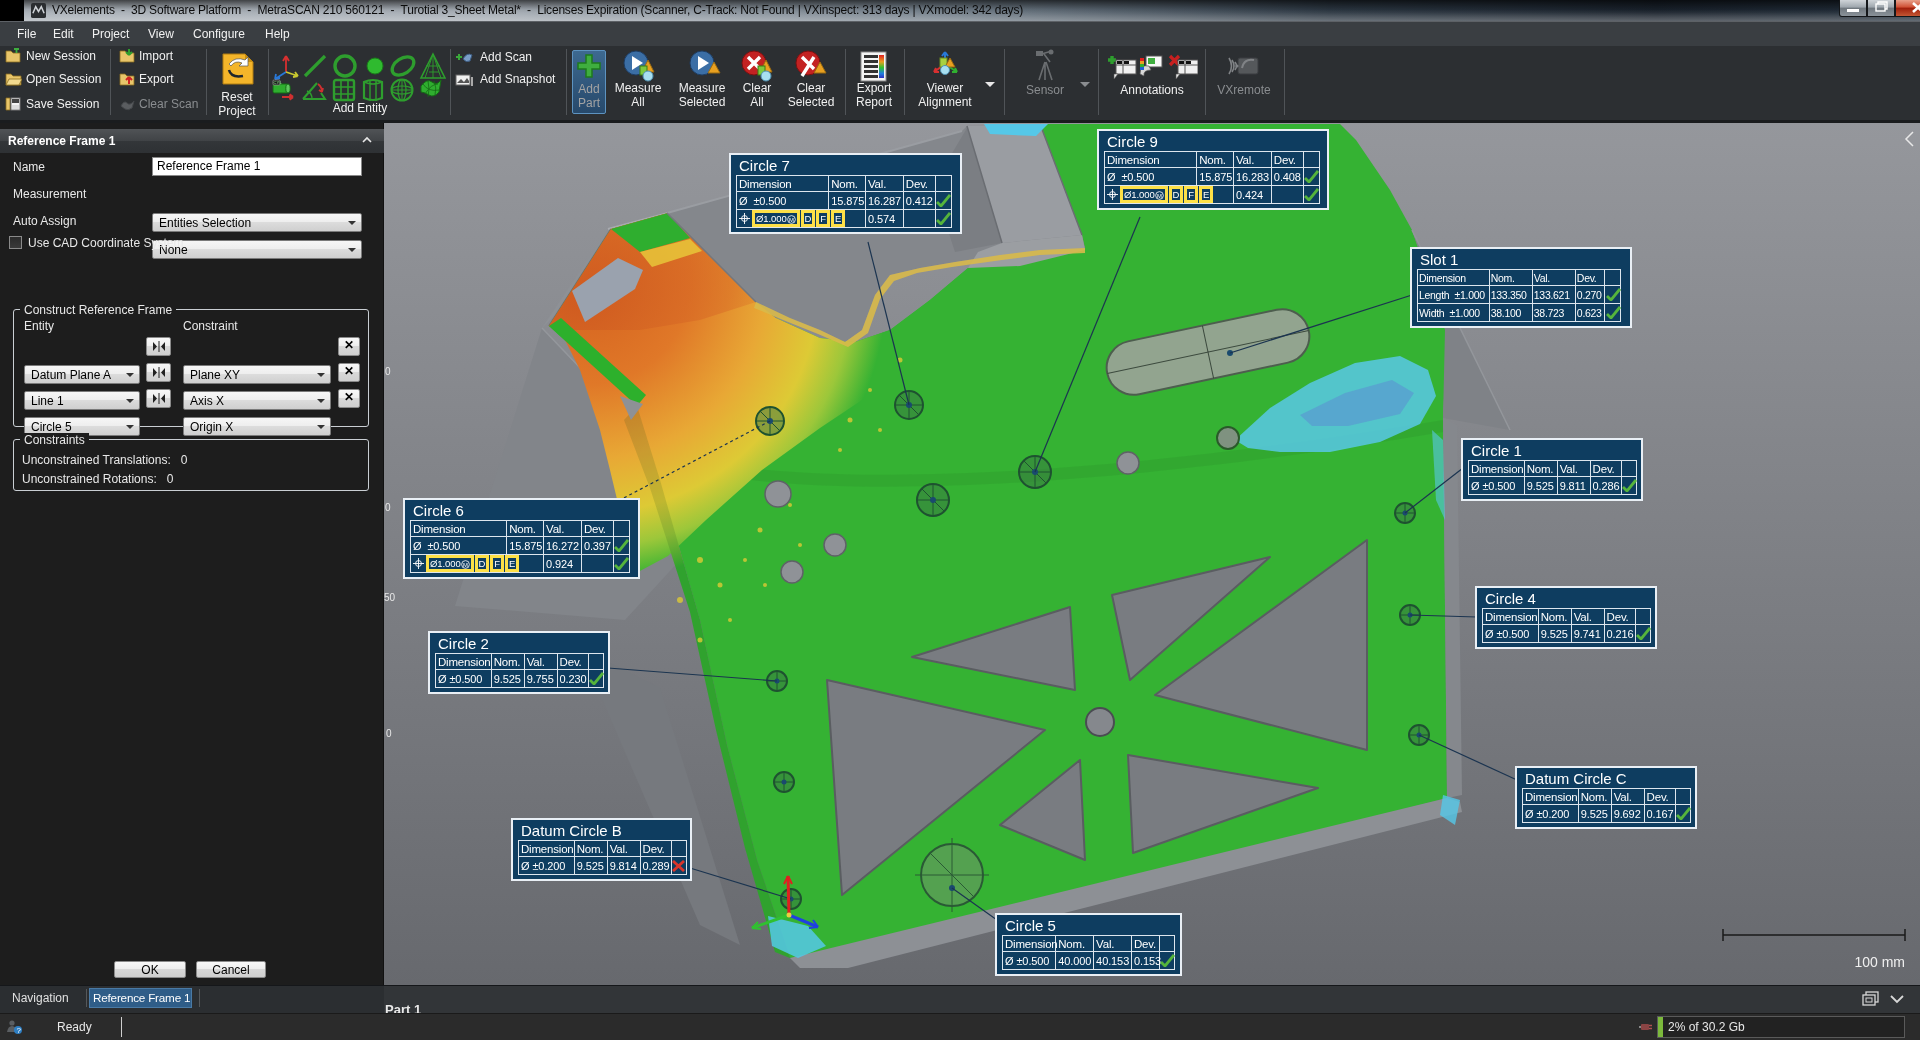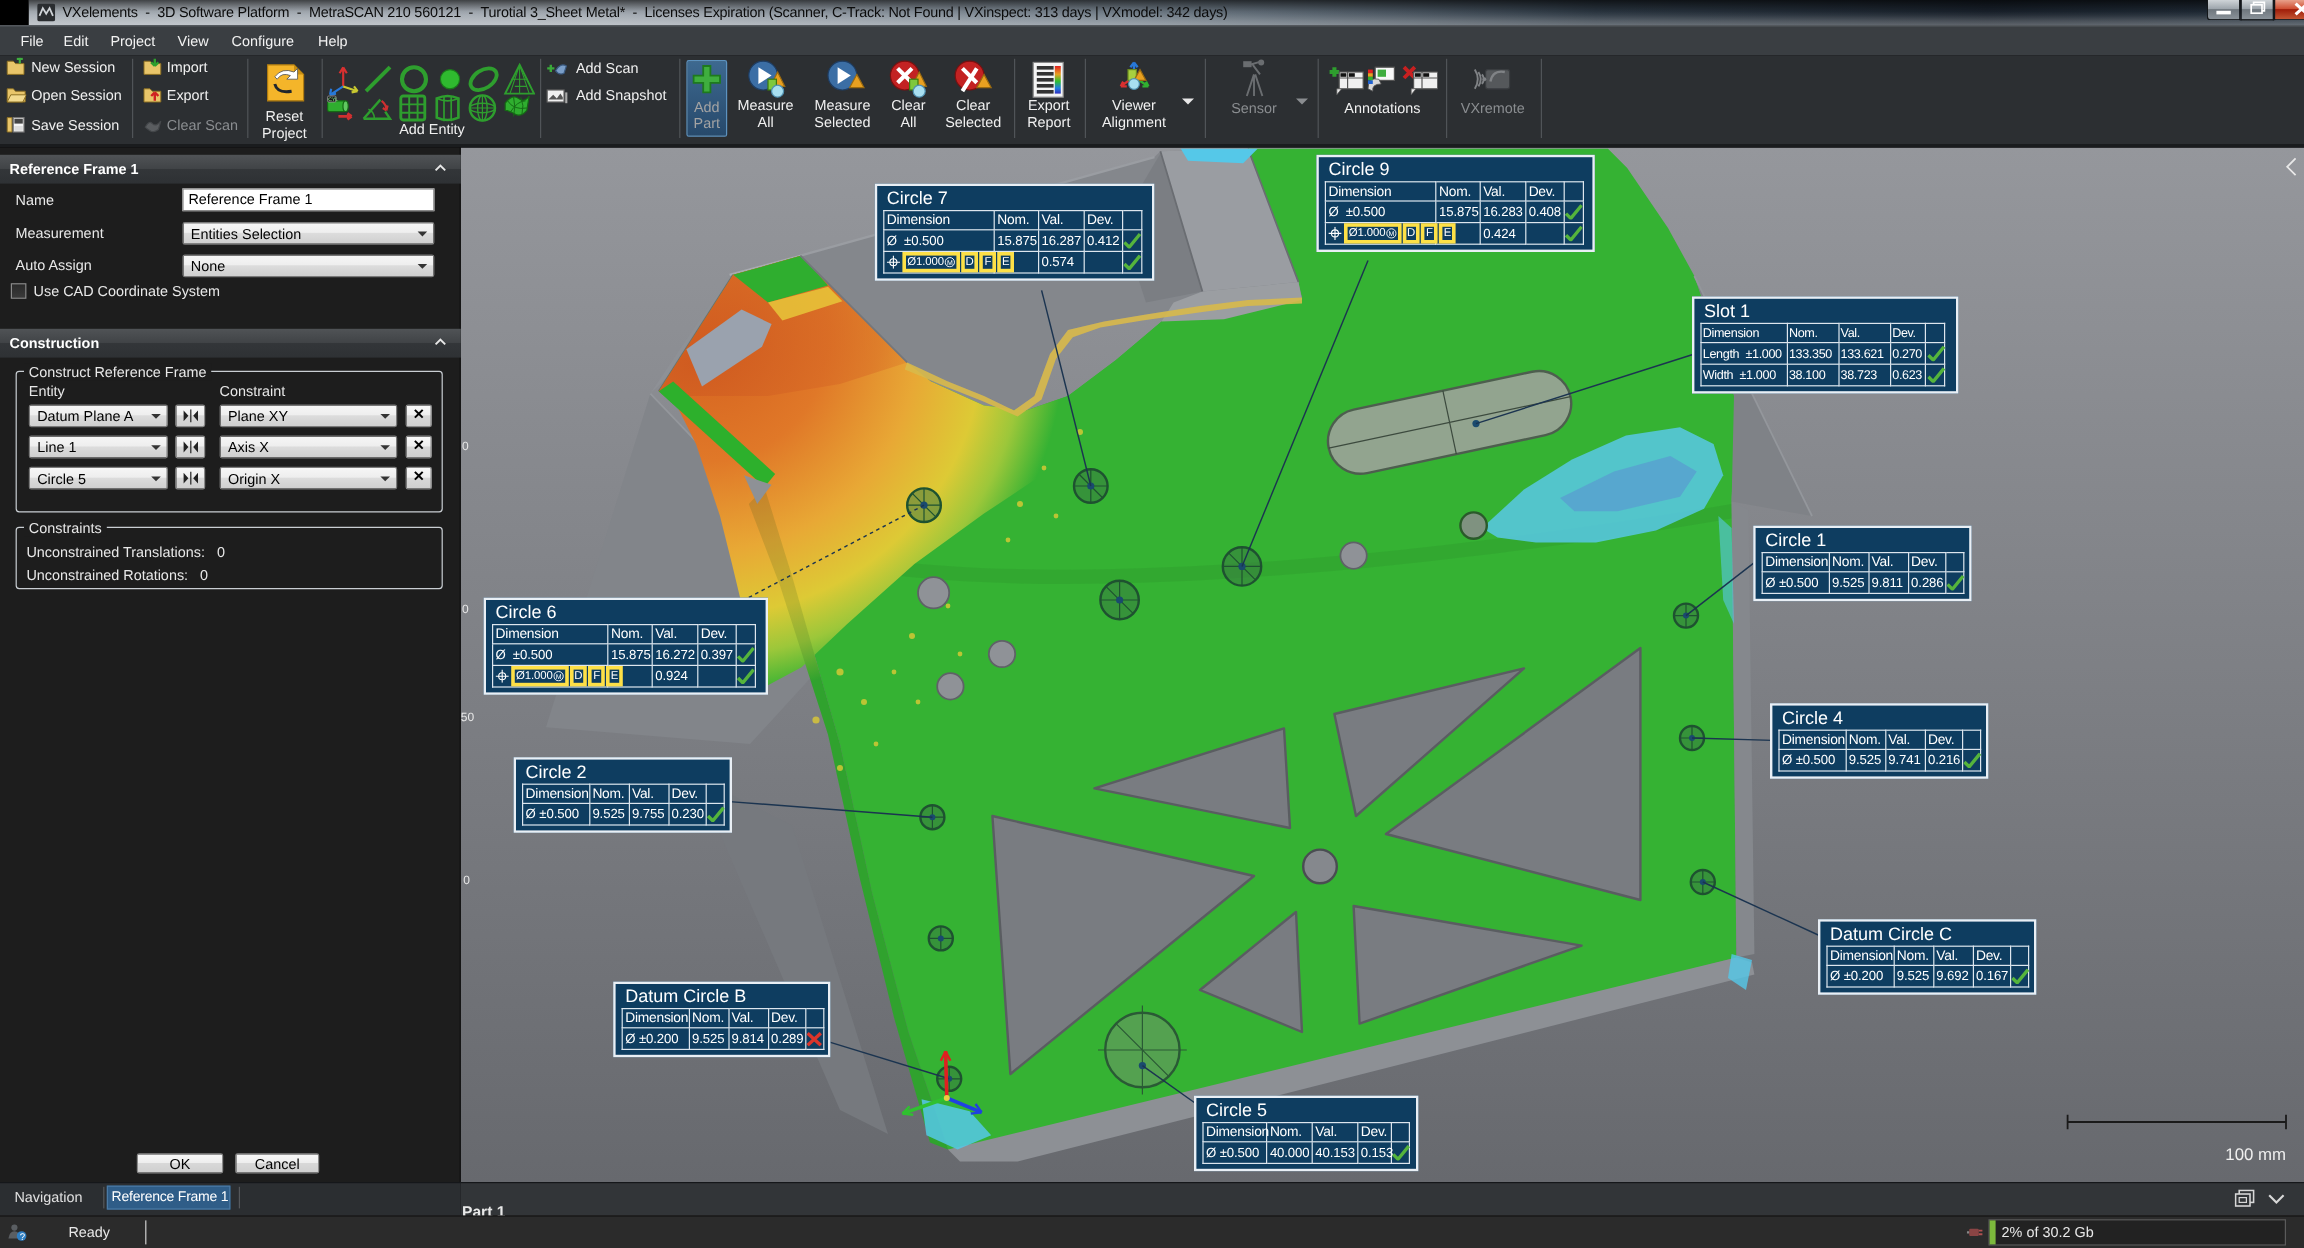--- a/index.html
+++ b/index.html
@@ -28,21 +28,21 @@
 .titem { position:absolute; color:#f0f0f0; font-size:12px; }
 .titem.gray { color:#8a8d90; }
 .tlabel { position:absolute; color:#f0f0f0; font-size:12px; text-align:center; }
 .tlabel.gray { color:#8a8d90; }
 
 #leftpanel { position:absolute; left:0; top:123px; width:384px; height:862px; background:#1d1d1d; border-right:1px solid #111; }
 .phead { position:absolute; left:0; width:384px; height:24px; background:linear-gradient(#505356 0%, #404346 50%, #333639 51%, #2e3134 100%); color:#fff; font-size:12px; font-weight:bold; line-height:24px; padding-left:8px; }
 .phead .chev { position:absolute; right:12px; top:7px; width:10px; height:8px; }
 .plabel { position:absolute; color:#e8e8e8; font-size:12px; }
 .pinput { position:absolute; background:#fff; border:1px solid #898989; color:#000; font-size:12px; padding:1px 4px; }
-.pdrop { position:absolute; background:linear-gradient(#f6f6f6 0%, #eee 45%, #dcdcdc 50%, #cfcfcf 100%); border:1px solid #7a7a7a; border-radius:2px; color:#000; font-size:12px; }
+.pdrop { position:absolute; background:linear-gradient(#f6f6f6 0%, #eee 45%, #dcdcdc 50%, #cfcfcf 100%); border:1px solid #7a7a7a; border-radius:2px; color:#000; font-size:12px;margin-top:28px; }
 .pdrop .dtx { position:absolute; left:6px; top:2px; }
 .pdrop .arr { position:absolute; right:5px; top:7px; width:0; height:0; border-left:4px solid transparent; border-right:4px solid transparent; border-top:4px solid #333; }
 .gbox { position:absolute; border:1px solid #c9ced3; border-radius:3px; }
 .gboxlbl { position:absolute; background:#1d1d1d; color:#e8e8e8; font-size:12px; padding:0 4px; }
 .pbtn { position:absolute; background:linear-gradient(#f8f8f8 0%, #eee 45%, #d8d8d8 50%, #cfcfcf 100%); border:1px solid #8a8a8a; border-radius:2px; color:#000; font-size:12px; text-align:center; }
 
 #tabbar { position:absolute; left:0; top:985px; width:384px; height:28px; background:#2b2e31; border-top:1px solid #15171a; }
 #partbar { position:absolute; left:384px; top:985px; width:1536px; height:28px; background:#323538; border-top:1px solid #15171a; }
 #statusbar { position:absolute; left:0; top:1013px; width:1920px; height:27px; background:#2b2b2b; border-top:1px solid #1a1a1a; color:#e8e8e8; font-size:12px; }
 
@@ -329,25 +329,20 @@
         <span class="dtx">Entities Selection</span>
         <span class="arr"></span>
       </div>
     <div class="plabel" style="left:13px;top:91px">Auto Assign</div>
     <div class="pdrop" style="left:152px;top:89px;width:210px;height:19px">
         <span class="dtx">None</span>
         <span class="arr"></span>
       </div>
     <div style="position:absolute;left:9px;top:113px;width:13px;height:13px;background:linear-gradient(#2a2a2a,#3a3a3a);border:1px solid #8a8a8a"></div>
     <div class="plabel" style="left:28px;top:113px">Use CAD Coordinate System</div>
-    <div class="phead" style="top:151px">Construction
-      <svg class="chev" viewBox="0 0 10 8">
-          <path d="M1 6 L5 2 L9 6" stroke="#e8e8e8" stroke-width="1.6" fill="none"></path>
-        </svg>
-    </div>
     <div class="gbox" style="left:13px;top:186px;width:356px;height:118px"></div>
     <div class="gboxlbl" style="left:20px;top:180px">Construct Reference Frame</div>
     <div class="plabel" style="left:24px;top:196px">Entity</div>
     <div class="plabel" style="left:183px;top:196px">Constraint</div>
     <div class="pdrop" style="left:24px;top:214px;width:116px;height:19px">
         <span class="dtx">Datum Plane A</span>
         <span class="arr"></span>
       </div>
     <div class="pbtn" style="left:146px;top:214px;width:25px;height:19px"><svg width="14" height="11" viewBox="0 0 14 11" style="margin-top:3px">
           <path d="M1 1 L5 5.5 L1 10 z M13 1 L9 5.5 L13 10 z" fill="#222"></path>

